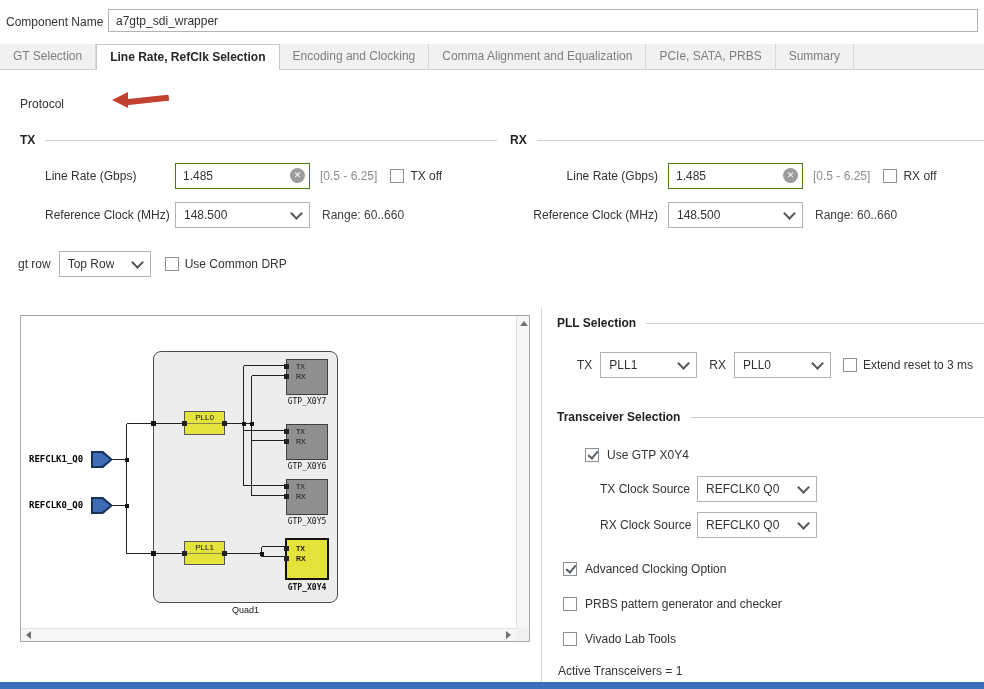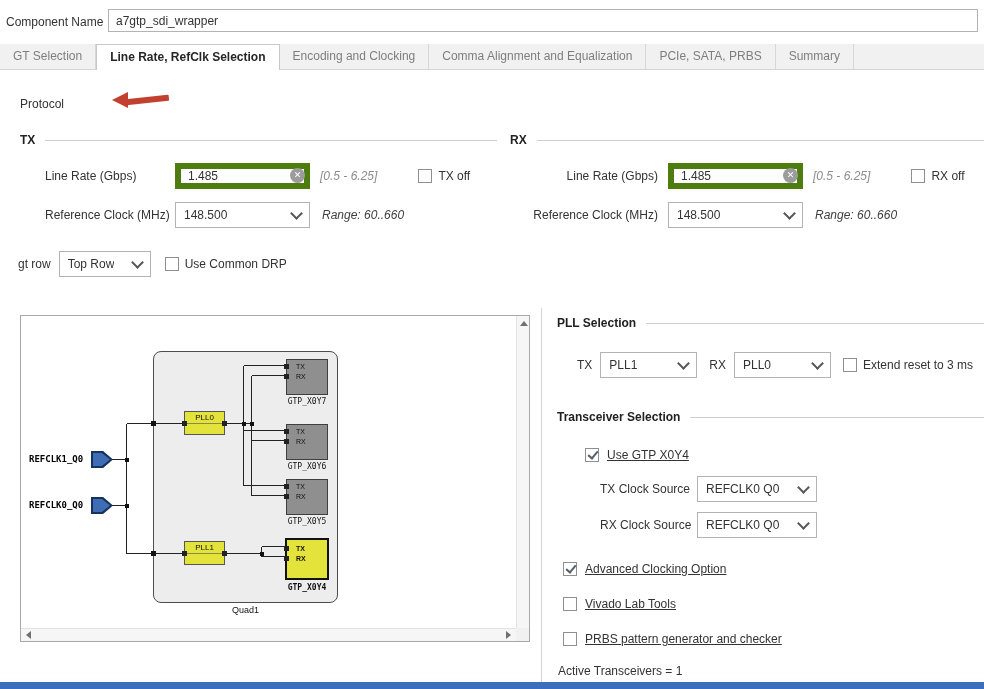--- a/index.html
+++ b/index.html
@@ -20,53 +20,53 @@
   .tab.checked{background:#fff;color:#262626;font-weight:bold;border:1px solid #c9c9c9;border-bottom:none;
                height:26px;z-index:2;}
 
   
   .sel{display:flex;align-items:center;justify-content:space-between;border:1px solid #b3b3b3;background:#fff;
        height:26px;box-sizing:border-box;padding:0 8px;flex:none;}
   .sel-val{white-space:nowrap;overflow:hidden;}
   .chev{width:7px;height:7px;border-right:2px solid #555;border-bottom:2px solid #555;
         transform:rotate(45deg);margin-top:-4px;margin-left:8px;flex:none;}
   .input-wrap{position:relative;width:135px;height:26px;flex:none;}
-  .txt{width:100%;height:100%;border:6px solid #4d7c0f;box-sizing:border-box;padding:0 24px 0 7px;
+  .txt{width:100%;height:100%;border:1px solid #4d7c0f;box-sizing:border-box;padding:0 24px 0 7px;
        font:12px "Liberation Sans",sans-serif;color:#333;outline:none;}
   .clear{position:absolute;right:5px;top:5px;width:15px;height:15px;border-radius:50%;background:#9c9c9c;
          color:#fff;font-size:9px;line-height:15px;text-align:center;}
   .cb{width:14px;height:14px;border:1px solid #8f8f8f;background:#fff;box-sizing:border-box;position:relative;flex:none;}
   .cb.checked::after{content:"";position:absolute;left:2px;top:2px;width:8px;height:4px;
        border-left:2px solid #55606b;border-bottom:2px solid #55606b;transform:rotate(-50deg);}
   .cbgrp{display:flex;align-items:center;}
   .cbgrp .lbl{margin-left:6px;}
   .ghead{display:flex;align-items:center;height:14px;}
   .ghead .t{font-weight:bold;color:#222;white-space:nowrap;}
   .ghead .rule{flex:1;height:1px;background:#cfcfcf;margin-left:10px;}
   .frow{display:flex;align-items:center;height:26px;}
-  .range{color:#8c8c8c;margin-left:10px;white-space:nowrap;font-style:italic;}
+  .range{color:#8c8c8c;margin-left:10px;white-space:nowrap;}
   .range.dark{color:#404040;margin-left:12px;}
 
   
   .protocol-label{position:absolute;left:20px;top:97px;}
   .protocol-sel{position:absolute;left:70px;top:88px;width:217px;}
   .red-arrow{position:absolute;left:112px;top:90px;width:58px;height:20px;z-index:10;}
   .ra-head{position:absolute;left:0;top:2px;width:0;height:0;border-top:8px solid transparent;
            border-bottom:8px solid transparent;border-right:16px solid #c2402f;}
   .ra-tail{position:absolute;left:13px;top:7px;width:44px;height:6px;background:#c2402f;
            transform:rotate(-6deg);border-radius:1px;}
 
   
   .txgroup{position:absolute;left:20px;top:133px;width:477px;}
   .rxgroup{position:absolute;left:510px;top:133px;width:474px;}
   .frow1{margin-top:16px;}
   .frow2{margin-top:13px;}
   .txgroup .rlabel{width:130px;text-align:left;padding-left:25px;padding-right:0;flex:none;white-space:nowrap;}
   .rxgroup .rlabel{width:148px;text-align:right;padding-right:10px;flex:none;white-space:nowrap;}
-  .offcb{margin-left:41px;align-items:flex-end;}
+  .offcb{margin-left:13px;align-items:flex-end;}
 
   
   .gtrow{position:absolute;left:18px;top:251px;display:flex;align-items:center;}
   .gtrow .sel{width:92px;margin-left:8px;}
   .gtrow .cbgrp{margin-left:14px;}
 
   
   .dpanel{position:absolute;left:20px;top:315px;width:510px;height:327px;border:1px solid #a8a8a8;
           background:#fff;box-sizing:border-box;}
   .dinner{position:relative;width:508px;height:325px;overflow:hidden;}
@@ -106,21 +106,21 @@
 
   
   .vdivider{position:absolute;left:541px;top:308px;width:1px;height:374px;background:#d6d6d6;}
   .rpanel{position:absolute;left:557px;top:316px;width:427px;}
   .pllrow{display:flex;align-items:center;margin-top:22px;padding-left:20px;height:26px;}
   .pllrow .sel{width:97px;}
   .pllrow .lbl{margin-right:8px;}
   .pllrow .rx-lbl{margin-left:12px;}
   .pllrow .cbgrp{margin-left:12px;text-align:center;}
   .head2{margin-top:32px;}
-  .cbrow{display:flex;align-items:center;text-decoration:underline;}
+  .cbrow{display:flex;align-items:center;}
   .clkrow{display:flex;align-items:center;height:26px;padding-left:43px;}
   .clkrow .lbl{width:97px;flex:none;}
   .clkrow .sel{width:120px;}
   .active-tx{margin-top:18px;padding-left:1px;}
 
   
   .footer-bar{position:absolute;left:0;bottom:0;width:984px;height:7px;background:#3b6fbe;}
 </style>
 </head>
 <body>
@@ -357,24 +357,24 @@
         <span class="chev"></span>
       </div>
     </div>
 
     <div class="cbrow" style="margin-top:24px;padding-left:6px">
       <span class="cb checked"></span>
       <span class="lbl" style="margin-left:8px">Advanced Clocking Option</span>
     </div>
     <div class="cbrow" style="margin-top:21px;padding-left:6px">
       <span class="cb"></span>
-      <span class="lbl" style="margin-left:8px">Vivado Lab Tools</span>
+      <span class="lbl" style="margin-left:8px">PRBS pattern generator and checker</span>
     </div>
     <div class="cbrow" style="margin-top:21px;padding-left:6px">
       <span class="cb"></span>
-      <span class="lbl" style="margin-left:8px">PRBS pattern generator and checker</span>
+      <span class="lbl" style="margin-left:8px">Vivado Lab Tools</span>
     </div>
 
     <div class="active-tx lbl">Active Transceivers = 1</div>
   </div>
 
   <div class="footer-bar"></div>
 </div>
 
 </body></html>

